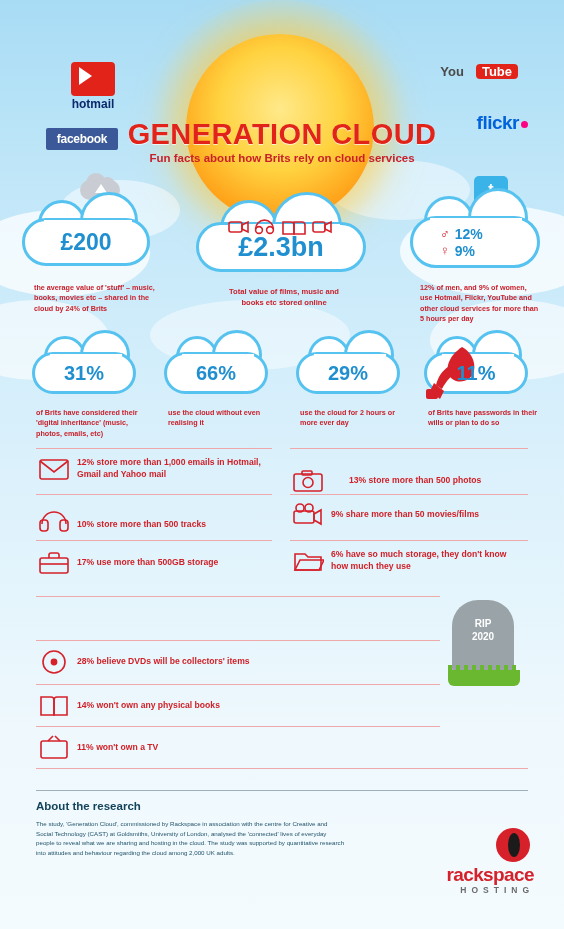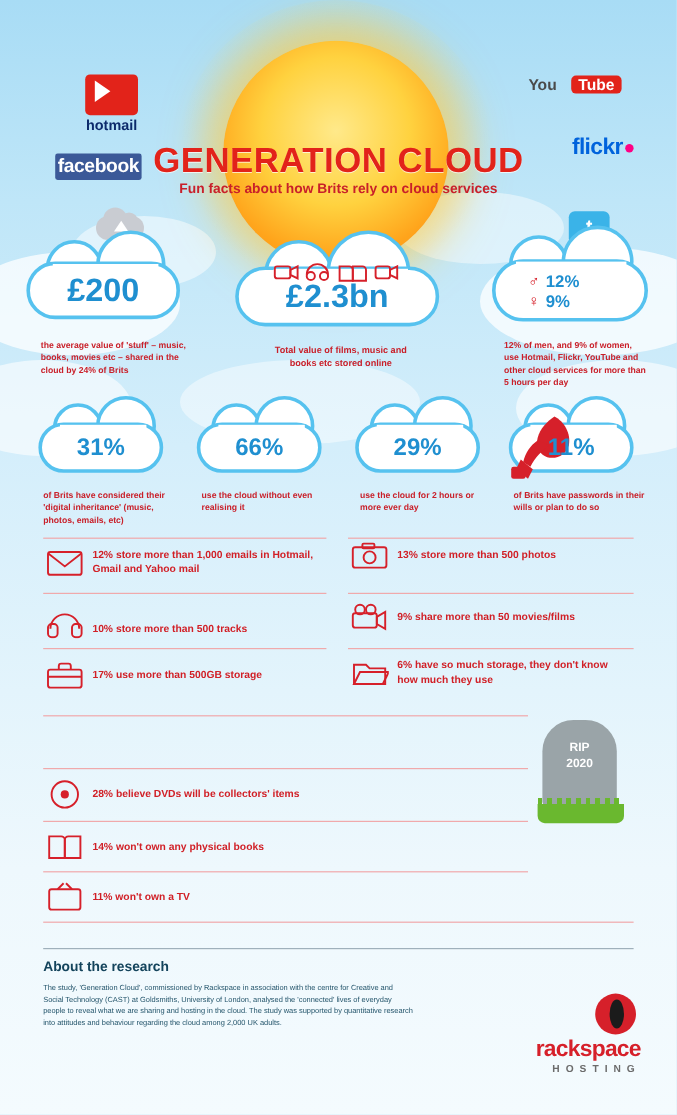--- a/index.html
+++ b/index.html
@@ -41,21 +41,21 @@
 
   
   .logo{position:absolute;}
   .logo-hotmail{left:58px;top:62px;width:70px;height:48px;}
   .hm-badge{width:44px;height:34px;margin:0 auto;background:#e2231a;border-radius:4px;position:relative;overflow:hidden;}
   .hm-badge:after{content:"";position:absolute;left:8px;top:5px;width:0;height:0;
     border-left:13px solid #fff;border-top:9px solid transparent;border-bottom:9px solid transparent;}
   .hm-text{font-size:12px;font-weight:bold;color:#0b2a6b;text-align:center;margin-top:1px;}
 
   .logo-facebook{left:46px;top:128px;width:72px;height:22px;background:#3b5998;border-radius:2px;
-    color:#fff;font-size:16px;font-weight:bold;text-align:center;line-height:22px;letter-spacing:-.3px;}
+    color:#fff;font-size:12px;font-weight:bold;text-align:center;line-height:22px;letter-spacing:-.3px;}
 
   .logo-cloud-icon{left:78px;top:172px;width:44px;height:34px;}
   .lc-body{position:absolute;left:2px;top:8px;width:40px;height:20px;background:#c9ccd2;border-radius:11px;}
   .lc-b2{position:absolute;left:8px;top:1px;width:20px;height:20px;background:#c9ccd2;border-radius:50%;}
   .lc-b3{position:absolute;left:22px;top:5px;width:15px;height:15px;background:#c9ccd2;border-radius:50%;}
   .lc-arrow{position:absolute;left:17px;top:12px;width:0;height:0;border-bottom:9px solid #fff;
     border-left:6px solid transparent;border-right:6px solid transparent;}
 
   .logo-youtube{right:46px;top:62px;width:86px;height:34px;}
   .yt-word{font-size:13px;font-weight:bold;color:#4a4a4a;display:inline-block;vertical-align:middle;}
@@ -153,21 +153,21 @@
 
   <div class="title">GENERATION CLOUD</div>
   <div class="subtitle">Fun facts about how Brits rely on cloud services</div>
 
   <div class="cloud" style="left:22px;top:218px;width:128px;height:48px;">
     <div class="bump" style="left:16px;top:-18px;width:48px;height:48px;"></div>
     <div class="bump" style="left:58px;top:-26px;width:58px;height:58px;"></div>
     <div class="body"></div>
     <div class="mask" style="left:22px;top:2px;width:88px;height:14px;"></div>
     <div class="content">
-        <span class="cloudval" style="font-size:27px;">£200</span>
+        <span class="cloudval" style="font-size:23px;">£200</span>
       </div>
   </div>
   <div class="caption" style="left:34px;top:283px;width:124px;">the average value of 'stuff' – music, books, movies etc – shared in the cloud by 24% of Brits</div>
 
   <div class="cloud" style="left:196px;top:222px;width:170px;height:50px;text-decoration:underline;">
     <div class="bump" style="left:24px;top:-22px;width:58px;height:58px;"></div>
     <div class="bump" style="left:76px;top:-30px;width:70px;height:70px;"></div>
     <div class="body"></div>
     <div class="mask" style="left:32px;top:2px;width:112px;height:16px;"></div>
     <div class="content">
@@ -266,21 +266,21 @@
     <svg width="32" height="26" style="flex:0 0 32px;">
       <rect x="2" y="4" width="28" height="19" rx="2" class="icon-red"></rect>
       <path d="M2 5 L16 16 L30 5" class="icon-red"></path>
     </svg>
     <div class="rowtext" style="margin-left:7px;width:190px;">
       <b>12%</b>
       <span>store more than 1,000 emails in Hotmail, Gmail and Yahoo mail</span>
     </div>
   </div>
 
-  <div class="listrow" style="left:292px;top:450px;width:236px;">
+  <div class="listrow" style="left:292px;top:468px;width:236px;gap:18px;">
     <svg width="32" height="26" style="flex:0 0 32px;">
       <rect x="2" y="6" width="28" height="17" rx="2" class="icon-red"></rect>
       <circle cx="16" cy="14.5" r="5" class="icon-red"></circle>
       <rect x="10" y="3" width="10" height="4" rx="1" class="icon-red"></rect>
     </svg>
     <div class="rowtext" style="margin-left:7px;width:192px;">
       <b>13%</b>
       <span>store more than 500 photos</span>
     </div>
   </div>

